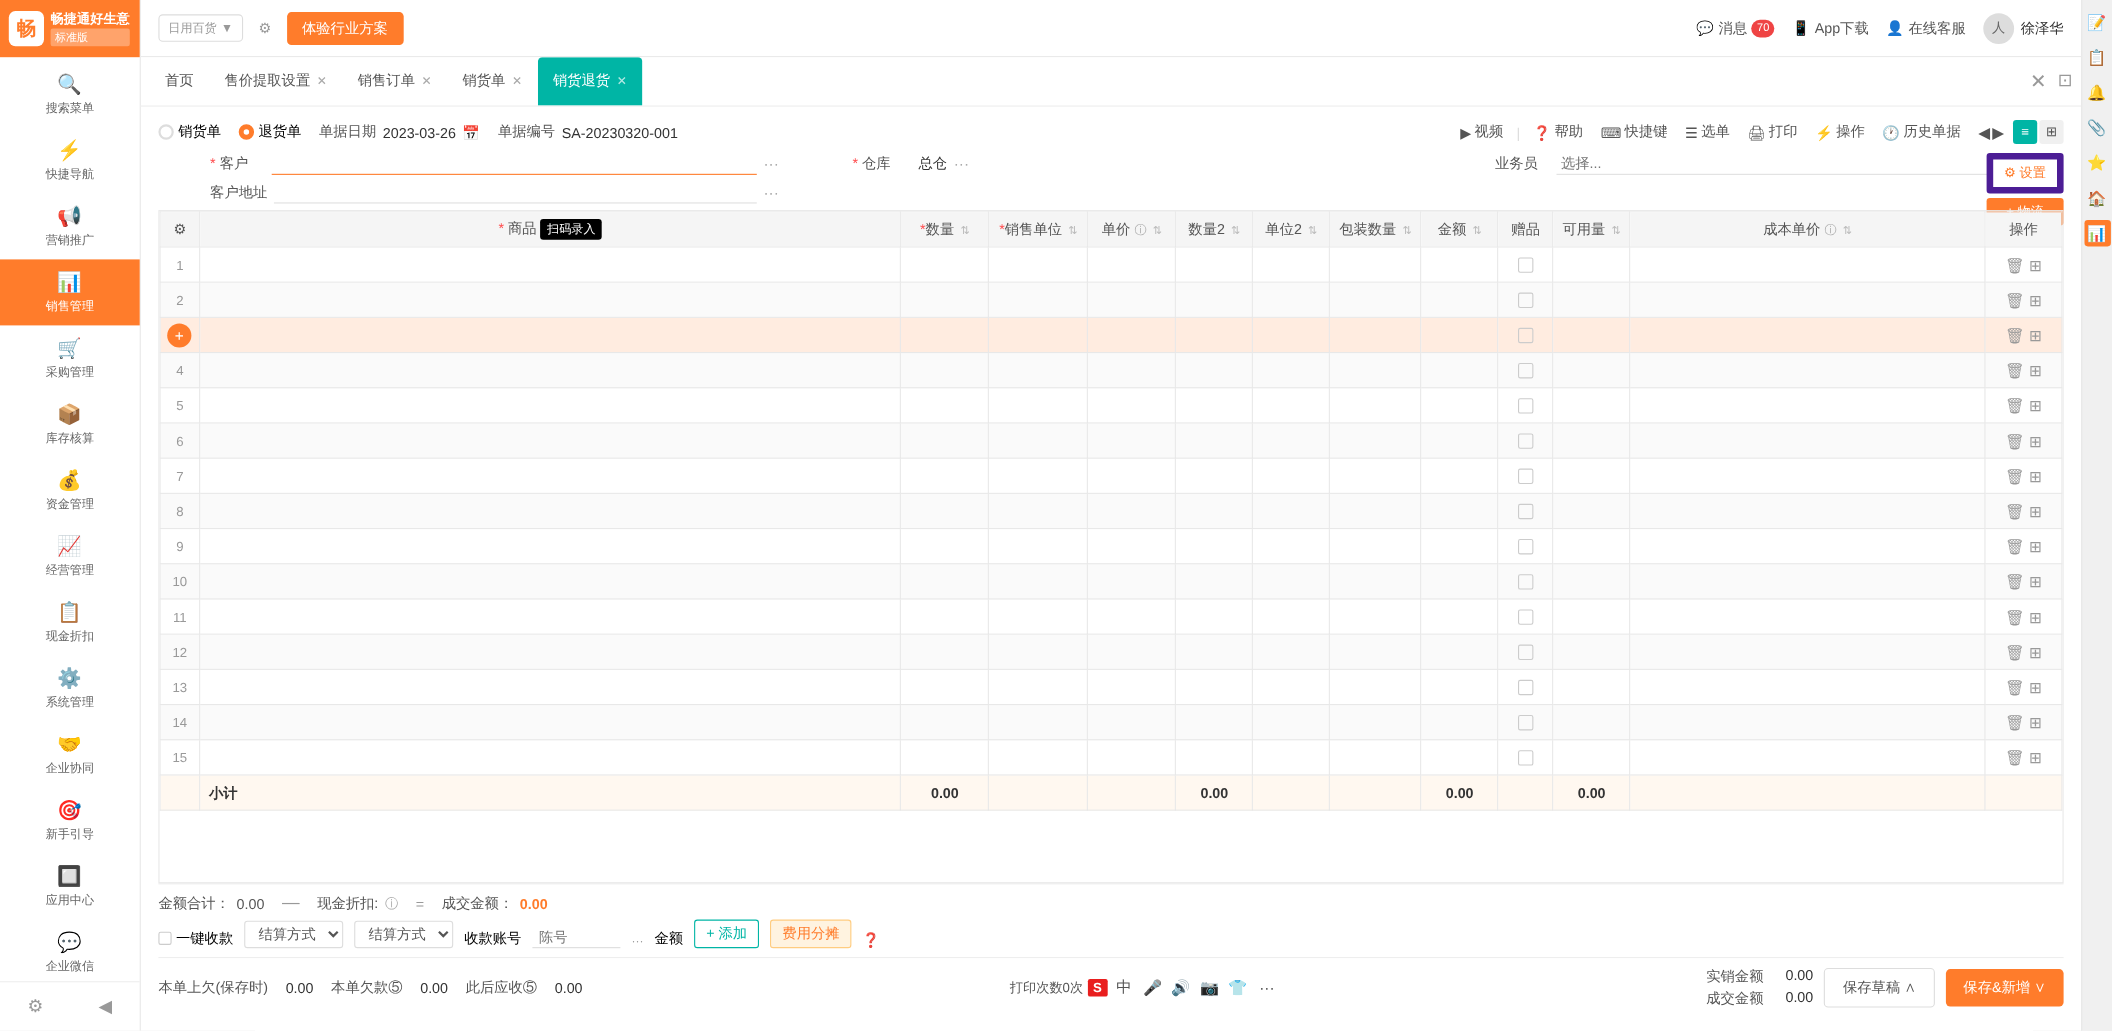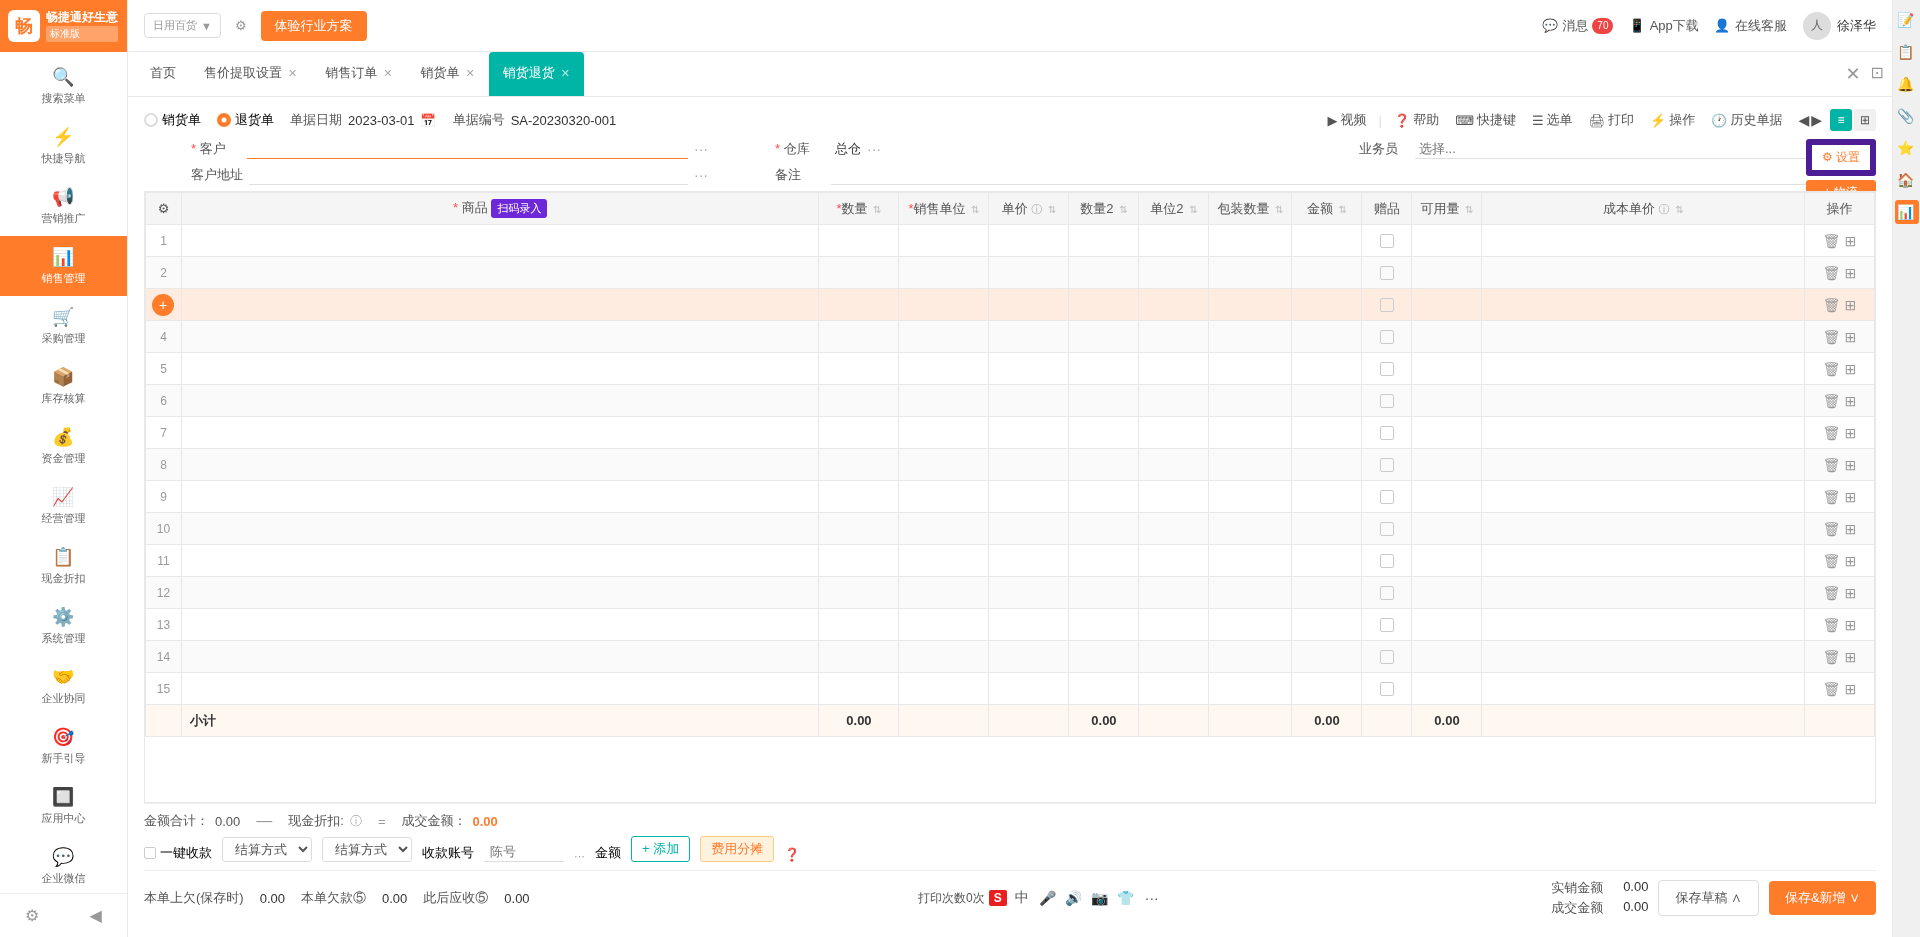--- a/index.html
+++ b/index.html
@@ -62,21 +62,21 @@
     .table-wrapper { flex: 1; overflow: auto; border: 1px solid #e8e8e8; position: relative; }
     .data-table { width: 100%; border-collapse: collapse; }
     .data-table th { background: #f5f5f5; padding: 6px 8px; text-align: center; border: 1px solid #e8e8e8; color: #555; font-weight: normal; white-space: nowrap; position: sticky; top: 0; z-index: 2; }
     .data-table th .req-star { color: #ff4d4f; }
     .data-table td { border: 1px solid #e8e8e8; padding: 4px 6px; text-align: center; height: 32px; color: #333; }
     .data-table tr:nth-child(even) td { background: #fafafa; }
     .data-table tr.row-active td { background: #ffece0; }
     .row-num { color: #999; font-size: 12px; }
     .checkbox-cell { display: flex; justify-content: center; align-items: center; }
     .cb { width: 14px; height: 14px; border: 1px solid #ccc; display: inline-block; border-radius: 2px; cursor: pointer; }
-    .scan-input-btn { background: #6d28d9; color: #fff; border: none; padding: 2px 6px; border-radius: 3px; cursor: pointer; font-size: 11px; }
+    .scan-input-btn { background: #000000; color: #fff; border: none; padding: 2px 6px; border-radius: 3px; cursor: pointer; font-size: 11px; }
     .table-actions { display: flex; justify-content: center; gap: 4px; }
     .tbl-icon { color: #999; cursor: pointer; font-size: 14px; }
     .add-row-btn { width: 22px; height: 22px; background: #ff7c2b; color: #fff; border-radius: 50%; display: flex; align-items: center; justify-content: center; cursor: pointer; font-size: 14px; border: none; }
     .footer-row td { background: #fff8f0 !important; font-weight: bold; color: #333; }
     .sort-icon { color: #bbb; font-size: 10px; cursor: pointer; display: inline-block; margin-left: 2px; }
 
     
     .bottom-area { padding: 8px 0; flex-shrink: 0; border-top: 1px solid #eee; }
     .bottom-row1 { display: flex; align-items: center; gap: 16px; margin-bottom: 6px; }
     .calc-item { display: flex; align-items: center; gap: 6px; color: #555; }
@@ -261,21 +261,21 @@
             <span class="radio-circle"></span>
             <span>销货单</span>
           </label>
           <label class="radio-item">
             <span class="radio-circle checked"></span>
             <span>退货单</span>
           </label>
         </div>
         <div class="meta-item">
           <span class="meta-label">单据日期</span>
-          <span class="meta-value">2023-03-01</span>
+          <span class="meta-value">2023-03-26</span>
           <span class="meta-icon">📅</span>
         </div>
         <div class="meta-item">
           <span class="meta-label">单据编号</span>
           <span class="meta-value">SA-20230320-001</span>
         </div>
       </div>
       <div style="display:flex;align-items:center;gap:8px;">
         <div class="action-link">
           <span>▶</span>
@@ -334,24 +334,20 @@
       </div>
       <div class="fld">
         <span class="fld-label">业务员</span>
         <input class="fld-input" value="" placeholder="选择..." style="">
         <span class="fld-dots">···</span>
       </div>
       <div class="fld">
         <span class="fld-label">客户地址</span>
         <input class="fld-input" value="" placeholder="" style="">
         <span class="fld-dots">···</span>
-      </div>
-      <div class="fld" style="grid-column:2/4;">
-        <span class="fld-label">备注</span>
-        <input class="fld-input" value="" placeholder="" style="flex: 1 1 0%;">
       </div>
 
       <div style="position:absolute;right:0;top:0;display:flex;flex-direction:column;gap:4px;">
         <button class="set-btn">⚙ 设置</button>
         <button class="logistics-btn">+ 物流</button>
       </div>
     </div>
 
     <div class="table-wrapper">
       <table class="data-table">

